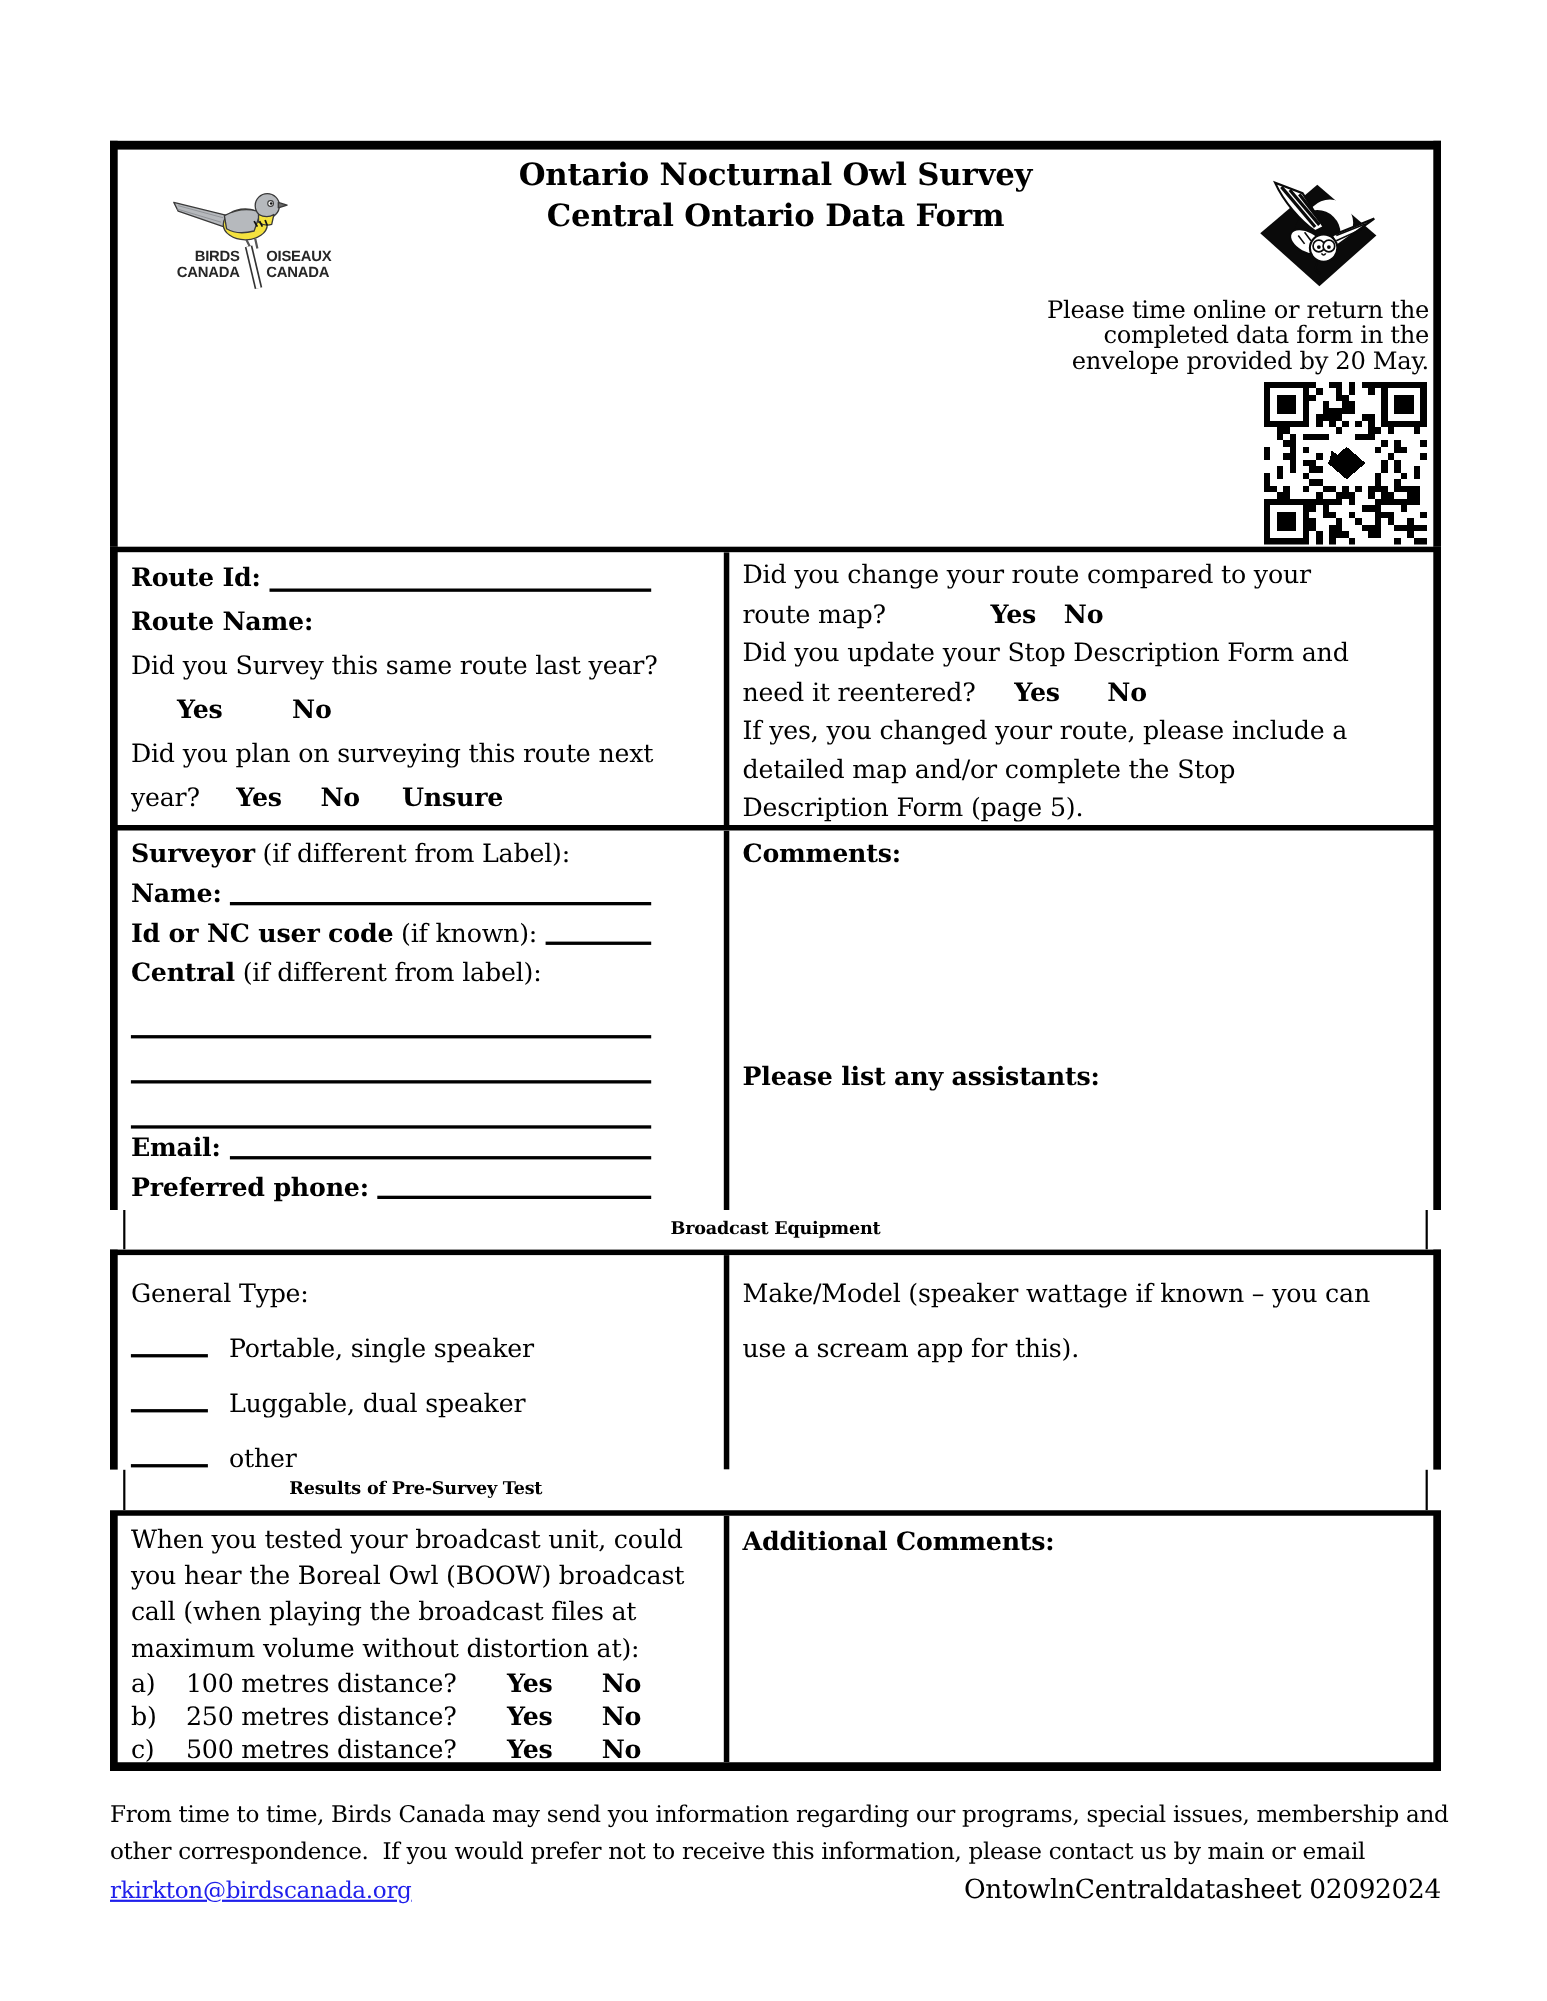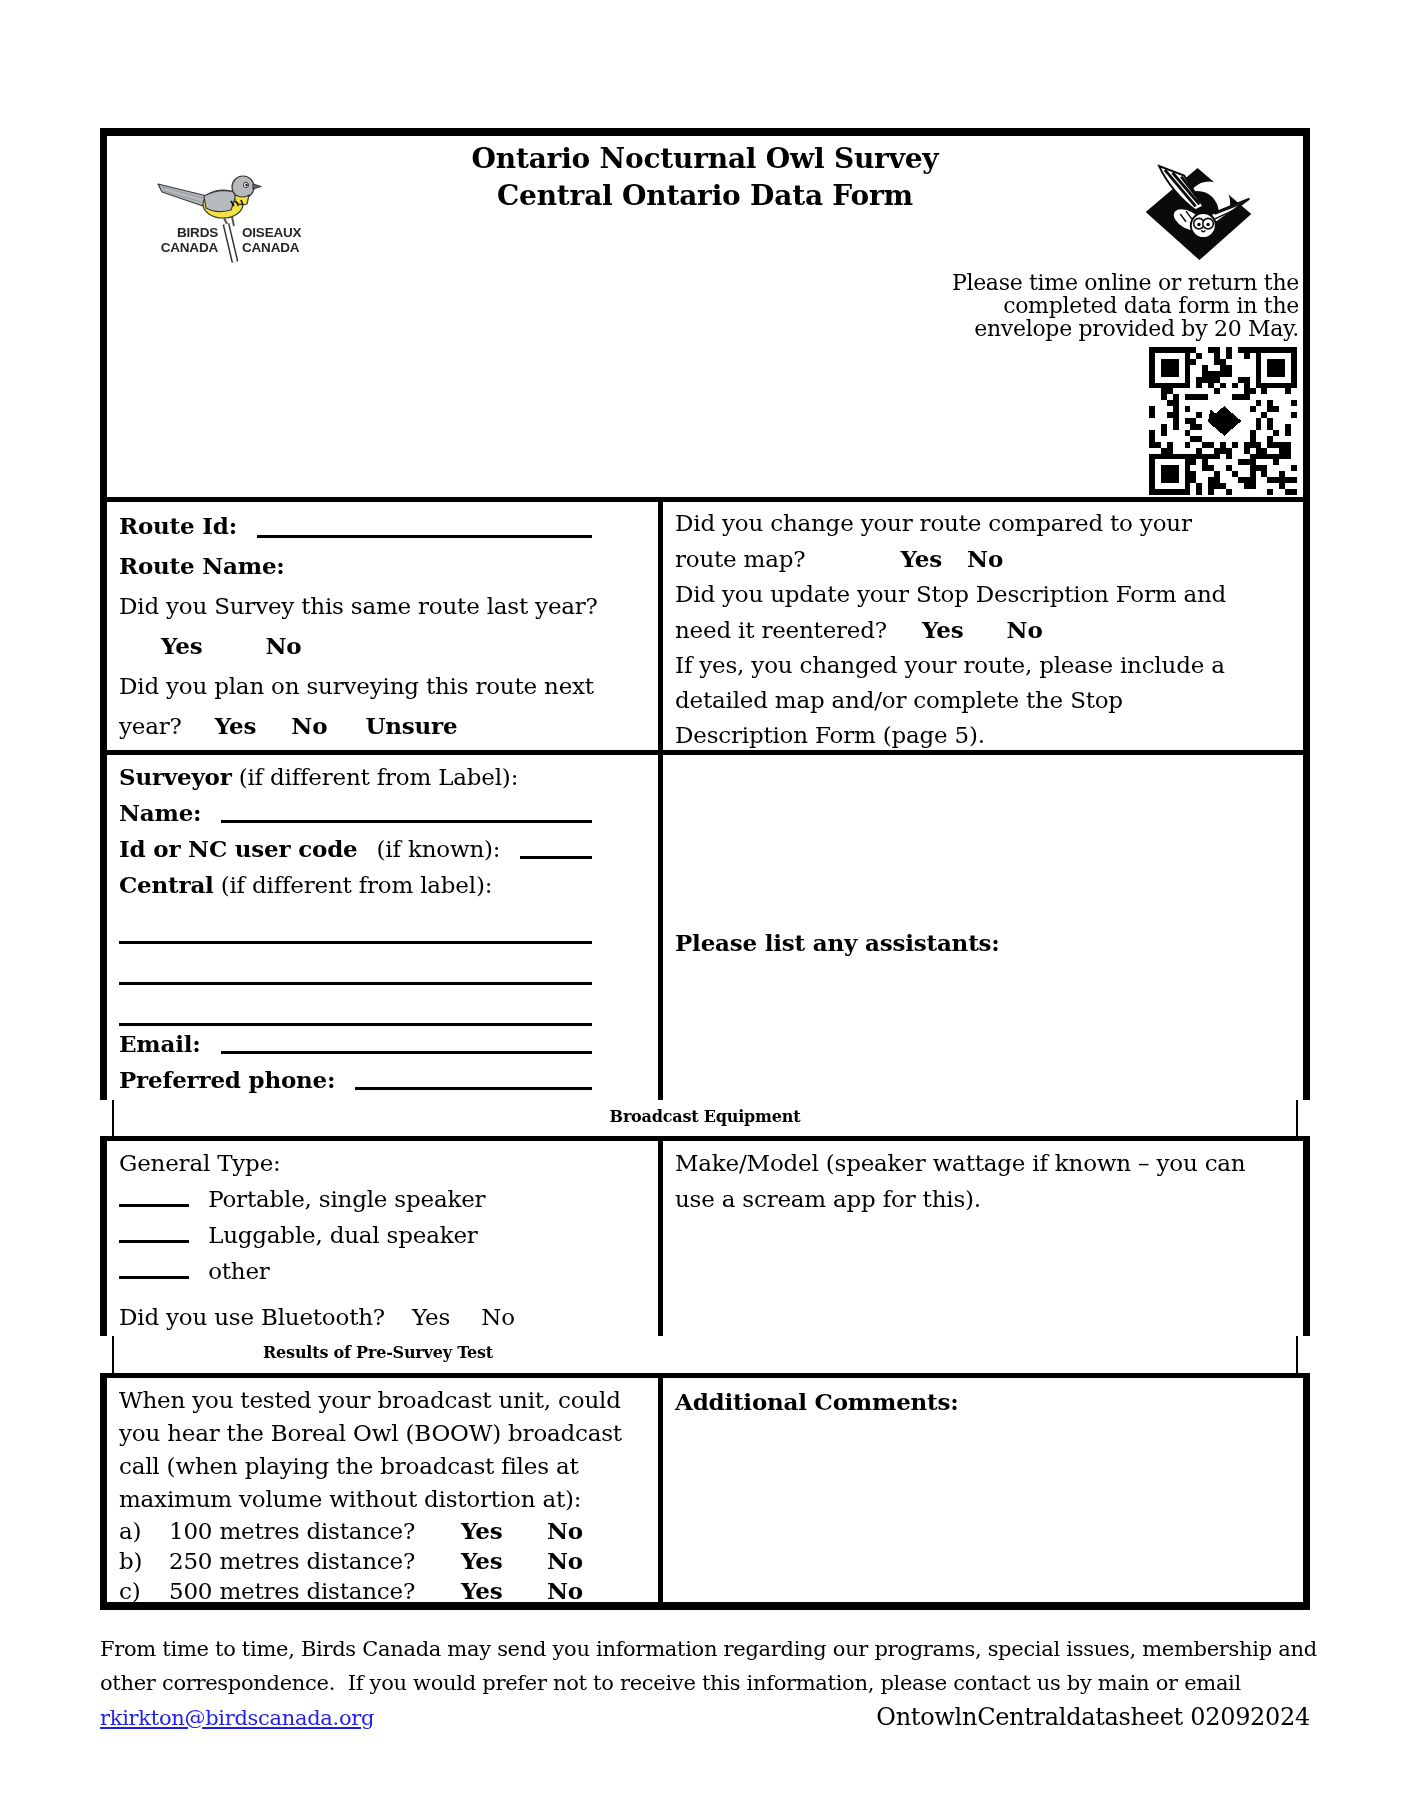--- a/index.html
+++ b/index.html
@@ -30,42 +30,42 @@
          font-weight: bold; font-size: 16px; line-height: 29px; padding-top: 2px; }
   .hdr::before, .hdr::after { content:""; position:absolute; top:0; bottom:0; width:2px; background:#000; }
   .hdr::before { left: 12px; }
   .hdr::after  { right: 12px; }
   .hdr .half-center { width: 556px; text-align: center; }
 
   .twocol { display: grid; grid-template-columns: 556px 1fr; }
   .cell { padding: 4px 12px 0 12px; overflow: hidden; }
   .cell.left { border-right: 5px solid #000; }
 
-  .line { line-height: 40px; white-space: nowrap; gap: 12px; }
+  .line { line-height: 40px; white-space: nowrap; }
   b { font-weight: bold; }
   .rest { margin-left: 7px; }
 
   .fl { display: flex; }
   .fl .uline { flex: 1; border-bottom: 3px solid #000; margin: 0 54px 8px 8px; }
   .blankline { height: 41px; border-bottom: 3px solid #000; margin-right: 54px; }
 
   
   #row2 .cell.right .line { line-height: 35px; }
   .yn { font-weight: bold; }
   .ml-42 { margin-left: 42px; } .ml-56 { margin-left: 56px; }
   .ml-26 { margin-left: 26px; } .ml-28 { margin-left: 28px; } .ml-31 { margin-left: 31px; text-align: right; }
   .ml-88 { margin-left: 88px; } .ml-18 { margin-left: 18px; } .ml-36 { margin-left: 36px; }
   .ml-20 { margin-left: 20px; } .ml-24 { margin-left: 24px; }
 
   
   #row3 .line { line-height: 36px; }
   .assistants { margin-top: 166px; }
 
   
-  #row4 .line { line-height: 36px; }
+  #row4 .line { line-height: 36px; margin-top: 14px; }
   .blank { display: inline-block; width: 70px; border-bottom: 3px solid #000; margin-right: 12px; }
   .bt-line { margin-top: 10px; }
   #row4 .cell.right .line { white-space: normal; }
 
   
   #row5 .question { line-height: 33px; padding-top: 2px; white-space: normal; }
   .ps-item { display: grid; grid-template-columns: 50px 292px 86px auto; line-height: 30px; }
 
   
   .title { position: absolute; left: 0; right: 0; top: 4px; text-align: center;
@@ -228,20 +228,21 @@
         <div class="line fl">
           <b>Email:</b>
           <span class="uline"></span>
         </div>
         <div class="line fl">
           <b>Preferred phone:</b>
           <span class="uline"></span>
         </div>
       </div>
       <div class="cell right">
+        <div class="line"><b>Comments:</b></div>
         <div class="line assistants"><b>Please list any assistants:</b></div>
       </div>
     </section>
 
     <section class="sec hdr" id="hdr1">
       <span>Broadcast Equipment</span>
     </section>
 
     <section class="sec rule twocol" id="row4">
       <div class="cell left">

